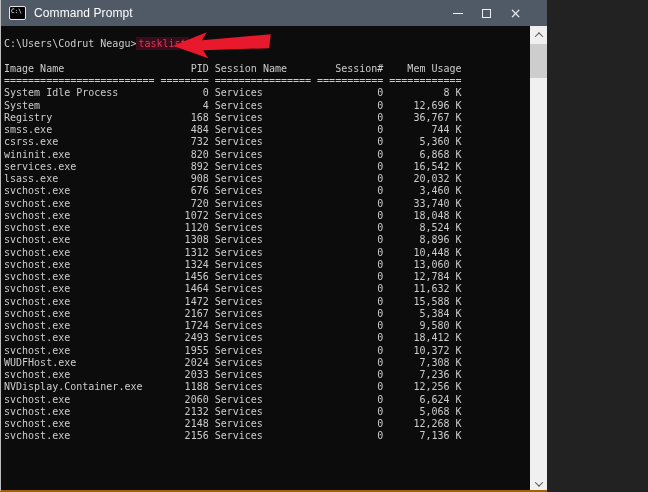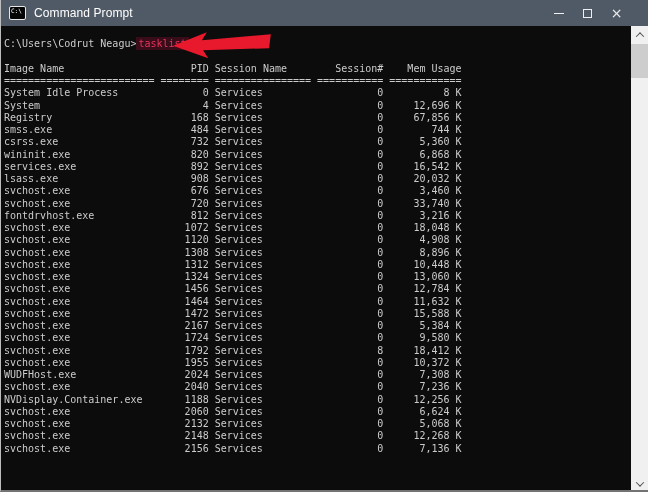--- a/index.html
+++ b/index.html
@@ -4,23 +4,23 @@
 <style>
   :root{
     --titlebar-bg:#505a66; --titlebar-fg:#ffffff;
     --console-bg:#0c0c0c; --console-fg:#cccccc;
     --command-highlight-bg:#380c18; --command-highlight-fg:#e8335c;
     --arrow-red:#e8192c;
     --scrollbar-track:#f0f0f0; --scrollbar-thumb:#cdcdcd; --scrollbar-arrow:#505050;
   }
   html,body{margin:0;padding:0;background:#222;}
   .window{
-    position:relative; width:648px; height:492px; overflow:hidden;
+    position:relative; width:547px; height:492px; overflow:hidden;
     box-sizing:border-box; background:var(--console-bg);
-    border-left:1px solid #bdbdbd; border-bottom:2px solid #737373;
+    border-left:1px solid #bdbdbd; border-bottom:2px solid #a16207;
     font-family:"Liberation Sans", sans-serif;
   }
   
   .titlebar{
     position:absolute; top:0; left:0; right:0; height:26px;
     background:var(--titlebar-bg); display:flex; align-items:center;
   }
   .cmd-icon{
     width:17px; height:14px; margin-left:8px; box-sizing:border-box;
     background:#050505; border:1px solid #e6e6e6; border-radius:2px;
@@ -90,43 +90,42 @@
 
   <div class="terminal">
     <div id="lines">
         <div class="line"></div>
         <div class="line"><span>C:\Users\Codrut Neagu&gt;</span><span class="hl">tasklist</span></div>
         <div class="line"></div>
         <div class="line">Image Name                     PID Session Name        Session#    Mem Usage</div>
         <div class="line">========================= ======== ================ =========== ============</div>
         <div class="line">System Idle Process              0 Services                   0          8 K</div>
         <div class="line">System                           4 Services                   0     12,696 K</div>
-        <div class="line">Registry                       168 Services                   0     67,856 K</div>
+        <div class="line">Registry                       168 Services                   0     36,767 K</div>
         <div class="line">smss.exe                       484 Services                   0        744 K</div>
         <div class="line">csrss.exe                      732 Services                   0      5,360 K</div>
         <div class="line">wininit.exe                    820 Services                   0      6,868 K</div>
         <div class="line">services.exe                   892 Services                   0     16,542 K</div>
         <div class="line">lsass.exe                      908 Services                   0     20,032 K</div>
         <div class="line">svchost.exe                    676 Services                   0      3,460 K</div>
         <div class="line">svchost.exe                    720 Services                   0     33,740 K</div>
-        <div class="line">fontdrvhost.exe                812 Services                   0      3,216 K</div>
         <div class="line">svchost.exe                   1072 Services                   0     18,048 K</div>
-        <div class="line">svchost.exe                   1120 Services                   0      4,908 K</div>
+        <div class="line">svchost.exe                   1120 Services                   0      8,524 K</div>
         <div class="line">svchost.exe                   1308 Services                   0      8,896 K</div>
         <div class="line">svchost.exe                   1312 Services                   0     10,448 K</div>
         <div class="line">svchost.exe                   1324 Services                   0     13,060 K</div>
         <div class="line">svchost.exe                   1456 Services                   0     12,784 K</div>
         <div class="line">svchost.exe                   1464 Services                   0     11,632 K</div>
         <div class="line">svchost.exe                   1472 Services                   0     15,588 K</div>
         <div class="line">svchost.exe                   2167 Services                   0      5,384 K</div>
         <div class="line">svchost.exe                   1724 Services                   0      9,580 K</div>
-        <div class="line">svchost.exe                   1792 Services                   8     18,412 K</div>
+        <div class="line">svchost.exe                   2493 Services                   0     18,412 K</div>
         <div class="line">svchost.exe                   1955 Services                   0     10,372 K</div>
         <div class="line">WUDFHost.exe                  2024 Services                   0      7,308 K</div>
-        <div class="line">svchost.exe                   2040 Services                   0      7,236 K</div>
+        <div class="line">svchost.exe                   2033 Services                   0      7,236 K</div>
         <div class="line">NVDisplay.Container.exe       1188 Services                   0     12,256 K</div>
         <div class="line">svchost.exe                   2060 Services                   0      6,624 K</div>
         <div class="line">svchost.exe                   2132 Services                   0      5,068 K</div>
         <div class="line">svchost.exe                   2148 Services                   0     12,268 K</div>
         <div class="line">svchost.exe                   2156 Services                   0      7,136 K</div>
       </div>
   </div>
 
   <svg class="arrow" viewBox="0 0 102 30" xmlns="http://www.w3.org/2000/svg">
     <polygon points="2,15 36,2 31,10 100,5 98,19 32,20 37,28" fill="#e8192c"></polygon>

